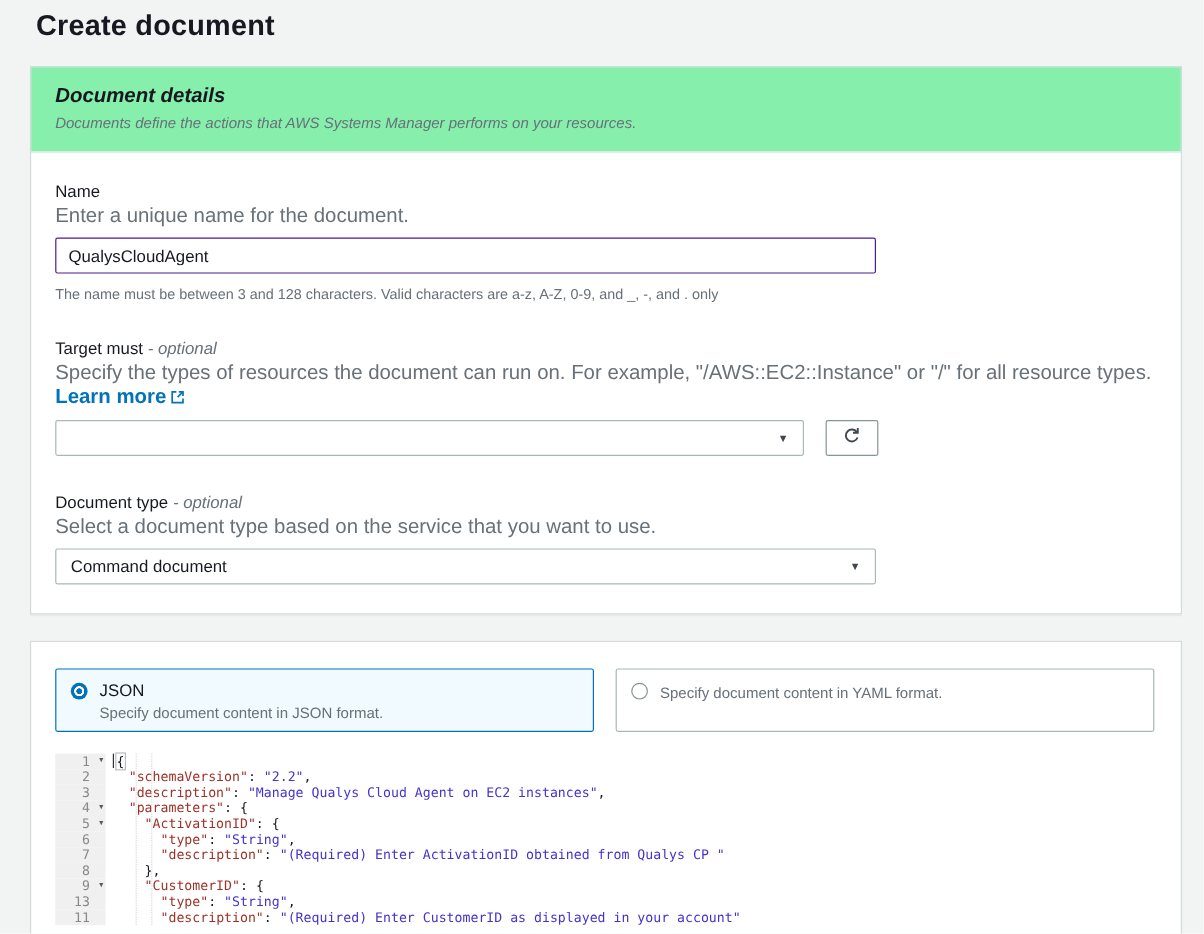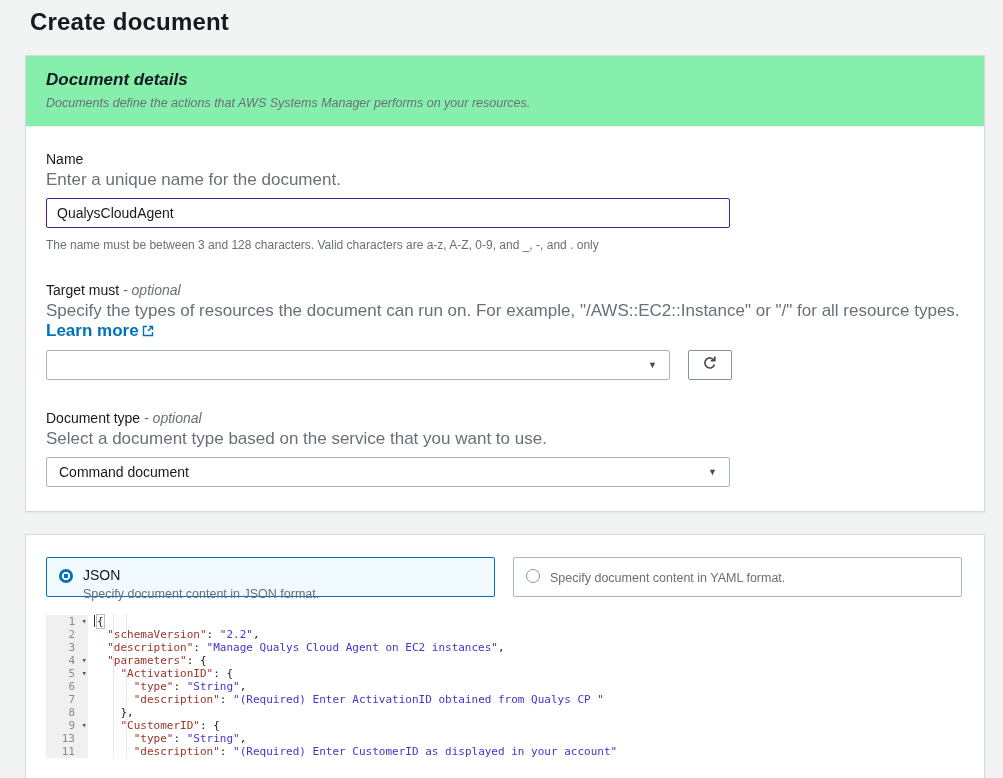--- a/index.html
+++ b/index.html
@@ -61,21 +61,21 @@
     background:#fff; display:flex; align-items:center; justify-content:center;
     cursor:pointer;
   }
   .learn-more { color:#0073bb; font-weight:700; text-decoration:none; cursor:pointer; }
   .ext-icon { display:inline-block; vertical-align:-1px; margin-left:3px; }
   .spacer-1 { height:18px; }
 
   
   .tiles { display:flex; gap:18px; margin-top:10px; }
   .tile {
-    width:449px; height:40px; border:1px solid #aab7b8; border-radius:2px;
+    width:449px; height:53px; border:1px solid #aab7b8; border-radius:2px;
     background:#fff; display:flex; padding:9px 0 0 12px; cursor:pointer;
   }
   .tile.selected { border:1px solid #0073bb; background:#f1faff; }
   .radio { width:14px; height:14px; border-radius:50%; margin-top:2px; flex:none; }
   .radio.on { background:radial-gradient(circle at 50% 50%, #0073bb 0 2.2px, #ffffff 2.6px 4px, #0073bb 4.4px 7px); }
   .radio.off { border:1px solid #879596; background:#fff; }
   .tile-text { margin-left:10px; }
   .tile-title { font-size:14px; color:#16191f; }
   .tile-desc { font-size:12.5px; color:#687078; margin-top:4px; }
 

